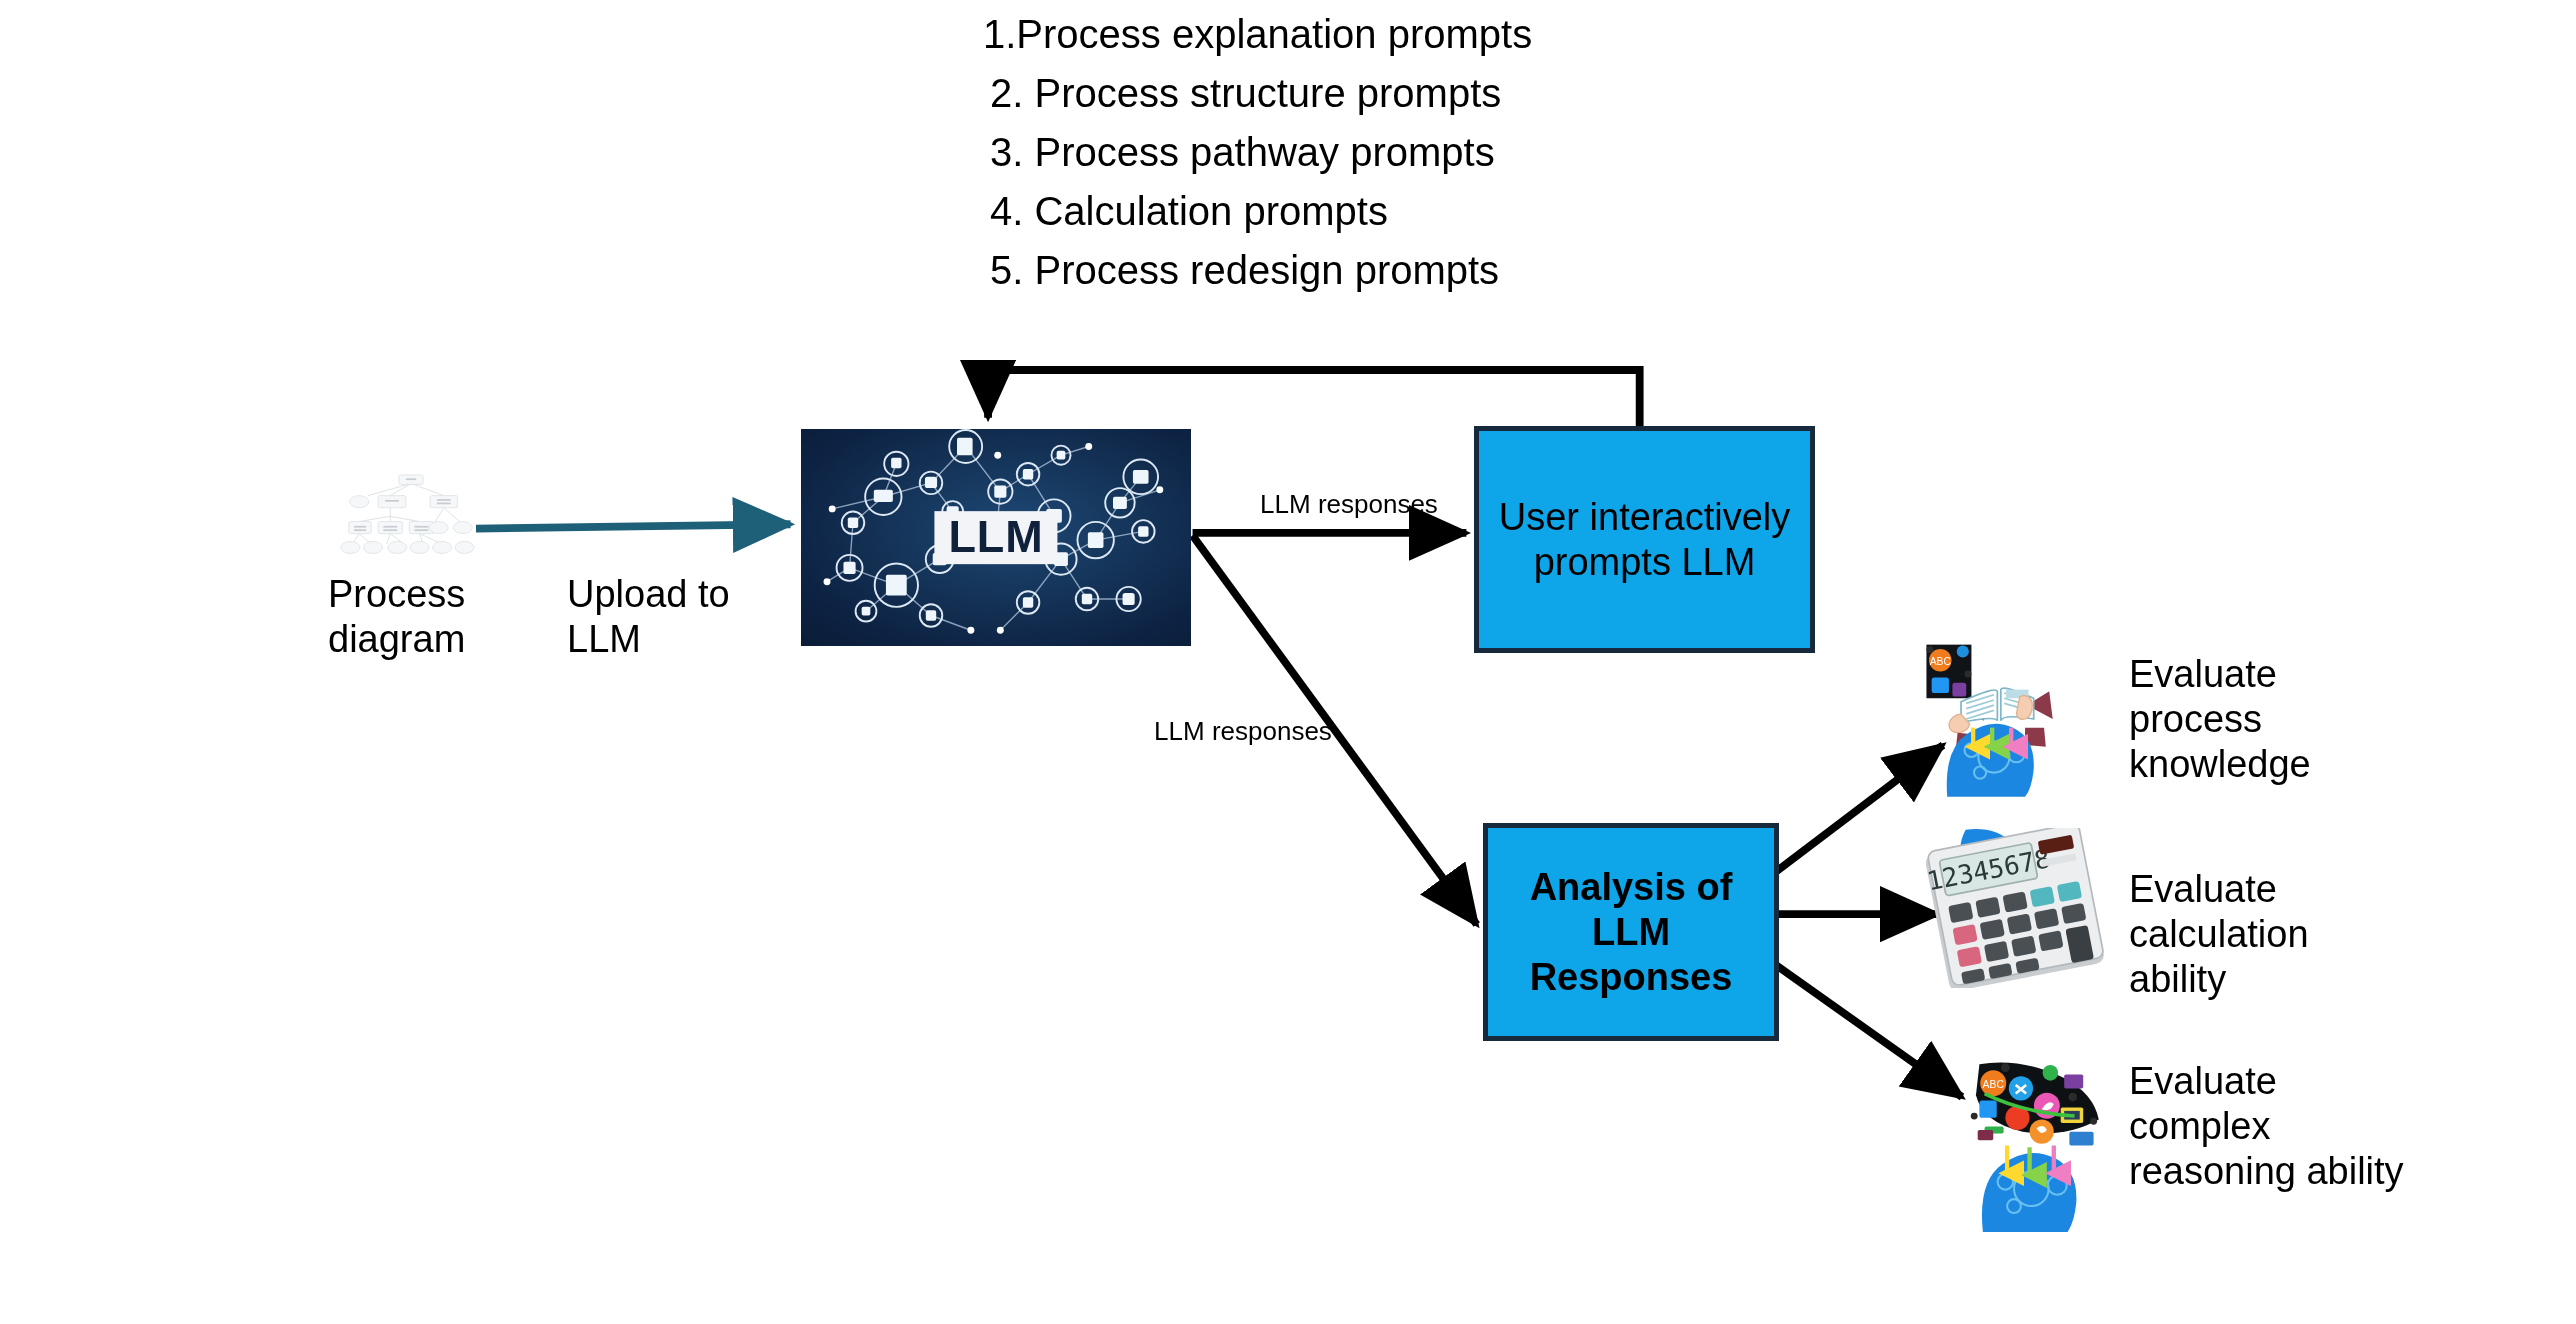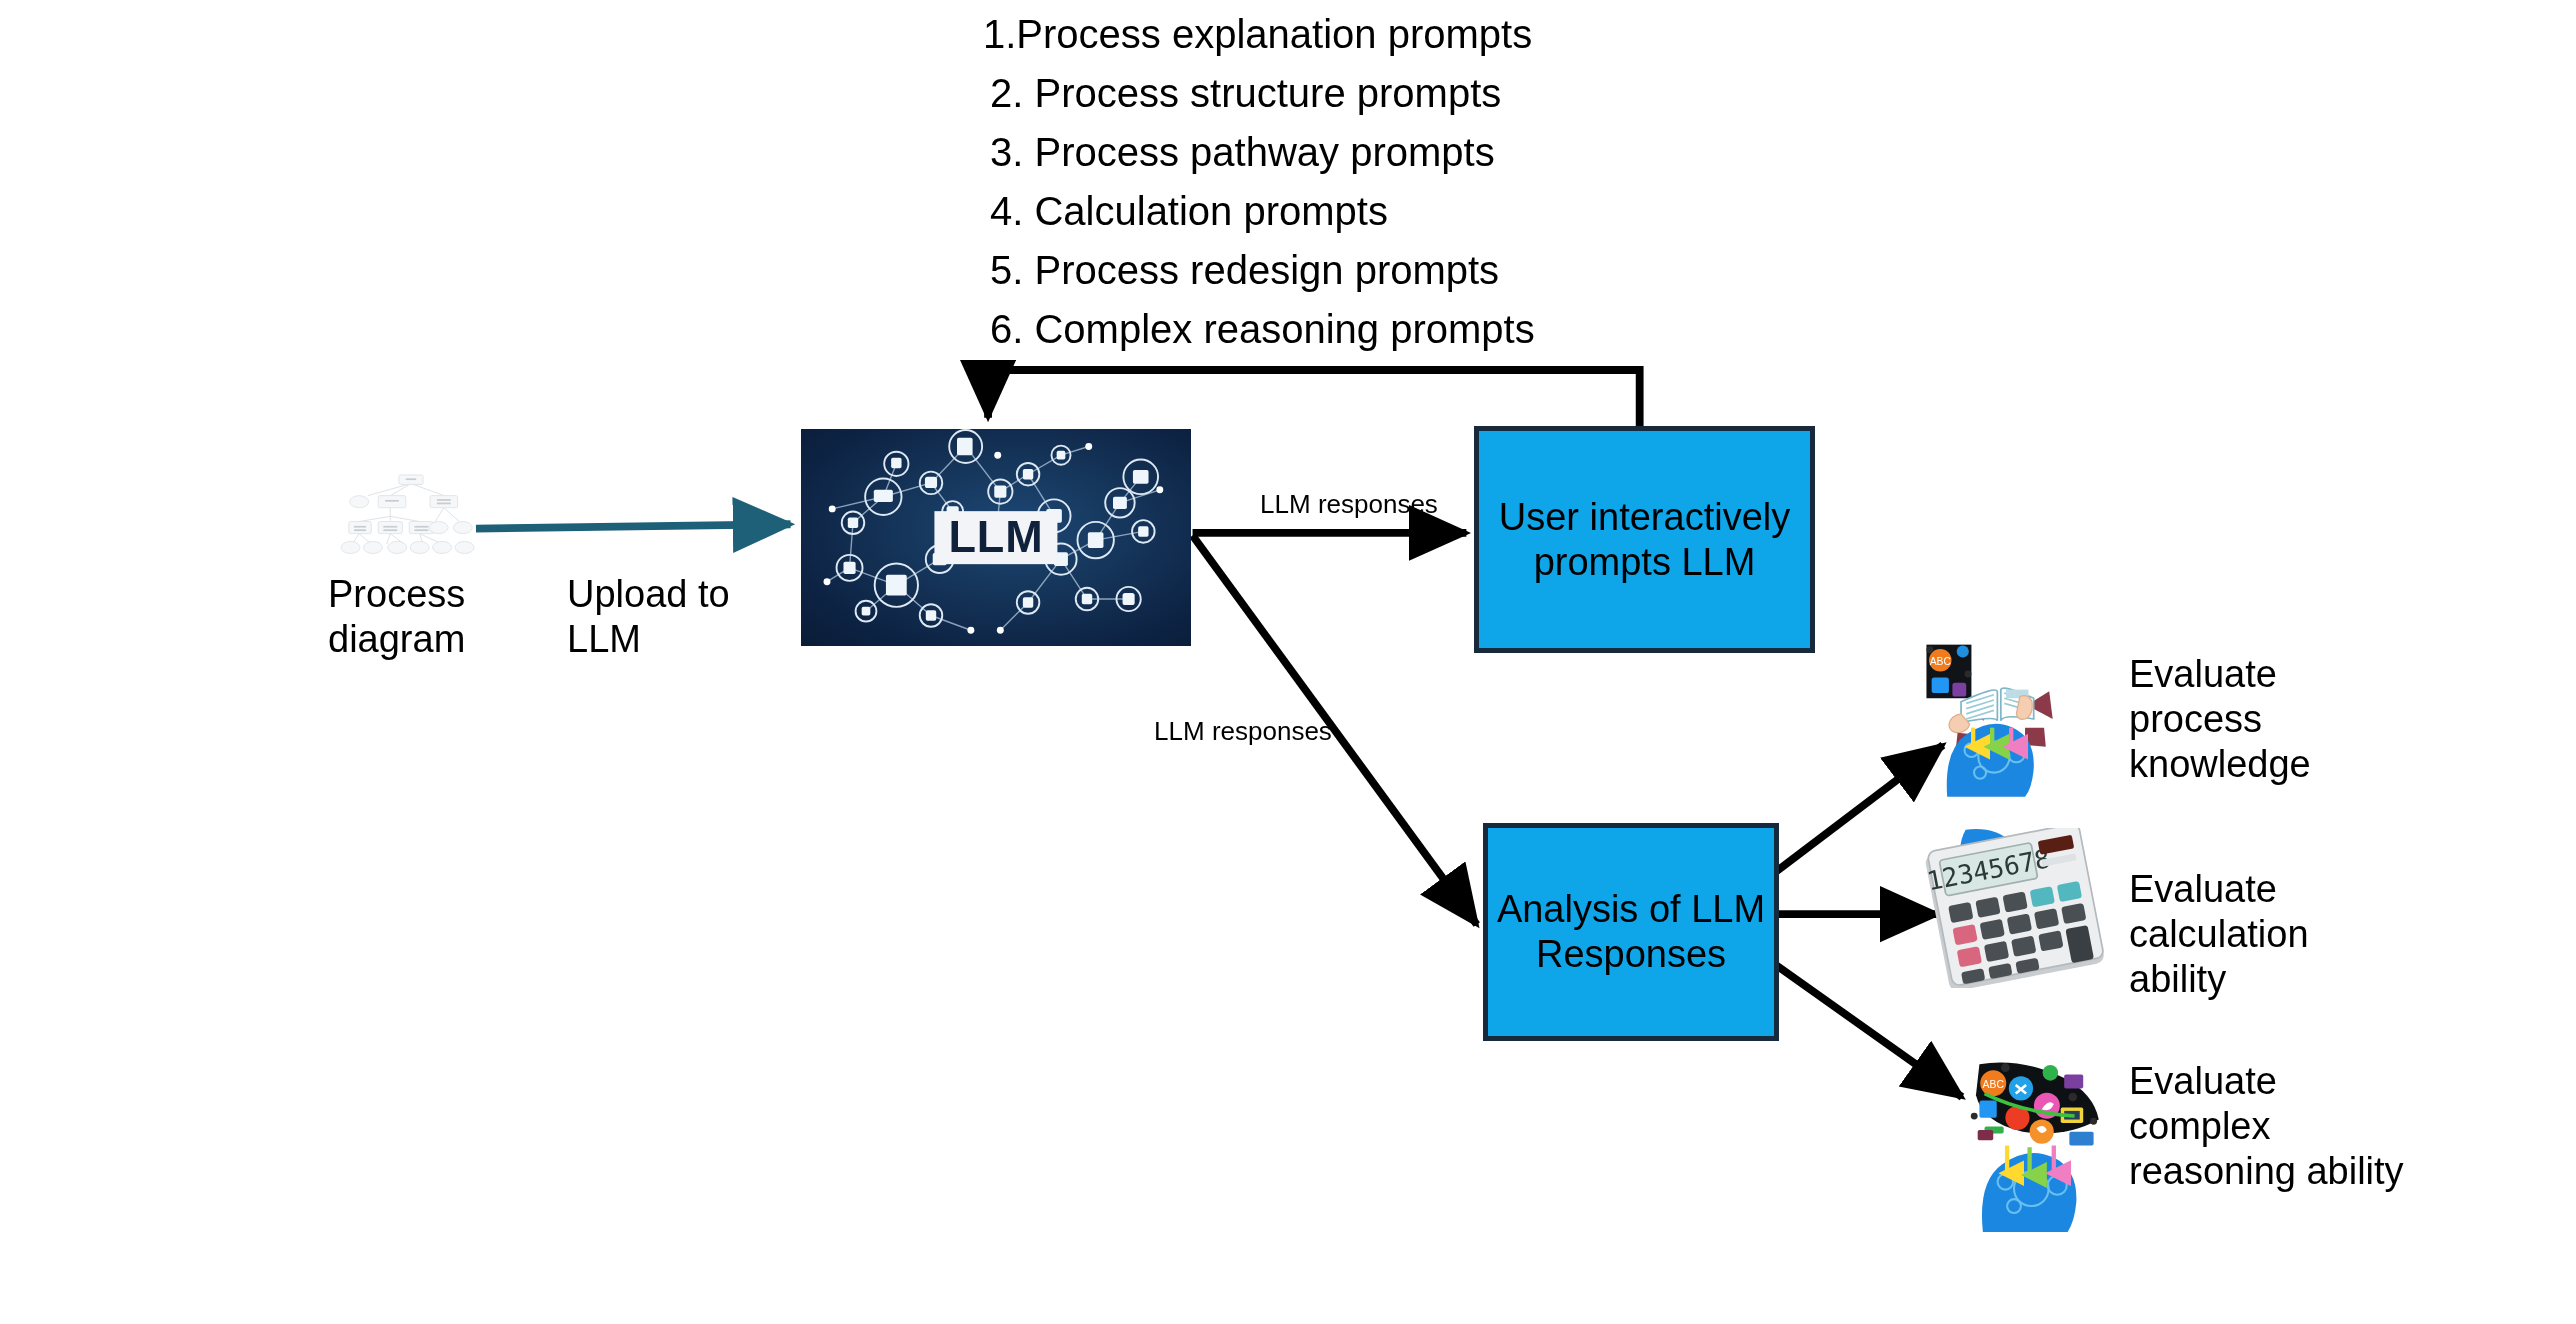--- a/index.html
+++ b/index.html
@@ -44,21 +44,21 @@
     padding:3.5px 14px 5.2px 14px;line-height:1;
   }
 
   
   .pbox{
     border:5.2px solid #17293c;background:#0ea5e9;
     display:flex;align-items:center;justify-content:center;
     text-align:center;font-size:38px;line-height:45px;
   }
   #user-box{left:1462px;top:426px;width:331px;height:217px;}
-  #analysis-box{left:1471px;top:823px;width:286px;height:208px;}
+  #analysis-box{left:1471px;top:823px;width:286px;height:208px;font-weight:bold;}
 
   
   .edge-label{font-size:26px;line-height:45px;text-align:center;}
   #label-llm-responses-1{left:1233px;top:482px;width:208px;}
   #label-llm-responses-2{left:1127px;top:709px;width:208px;}
 
   
   .eval-icon{position:absolute;}
   .eval-text{position:absolute;font-size:38px;line-height:45px;}
 
@@ -102,21 +102,20 @@
 
     <line x1="2030" y1="1110" x2="2250" y2="1266" stroke="#000000" stroke-width="9" marker-end="url(#ah-black)"></line>
   </svg>
 
   <div class="abs" id="prompt-list">
     <span class="prompt-line">1.Process explanation prompts</span>
     <span class="prompt-line">2. Process structure prompts</span>
     <span class="prompt-line">3. Process pathway prompts</span>
     <span class="prompt-line">4. Calculation prompts</span>
     <span class="prompt-line">5. Process redesign prompts</span>
-    <span class="prompt-line">6. Complex reasoning prompts</span>
   </div>
 
   <div class="abs" id="process-thumb">
     <svg viewBox="0 0 180 110">
       <g stroke="#b9c3cc" stroke-width="1" fill="none">
         <path d="M90,18 L40,32 M90,18 L66,32 M90,18 L128,32"></path>
         <path d="M66,46 L66,56 M66,56 L30,62 M66,56 L66,62 M66,56 L100,62 M128,46 L118,62 M128,46 L146,62"></path>
         <path d="M30,76 L22,88 M30,76 L44,88 M66,76 L62,88 M66,76 L82,88 M100,76 L104,88 M100,76 L126,88"></path>
       </g>
       <g fill="#eef1f4" stroke="#c3ccd4" stroke-width="1">

